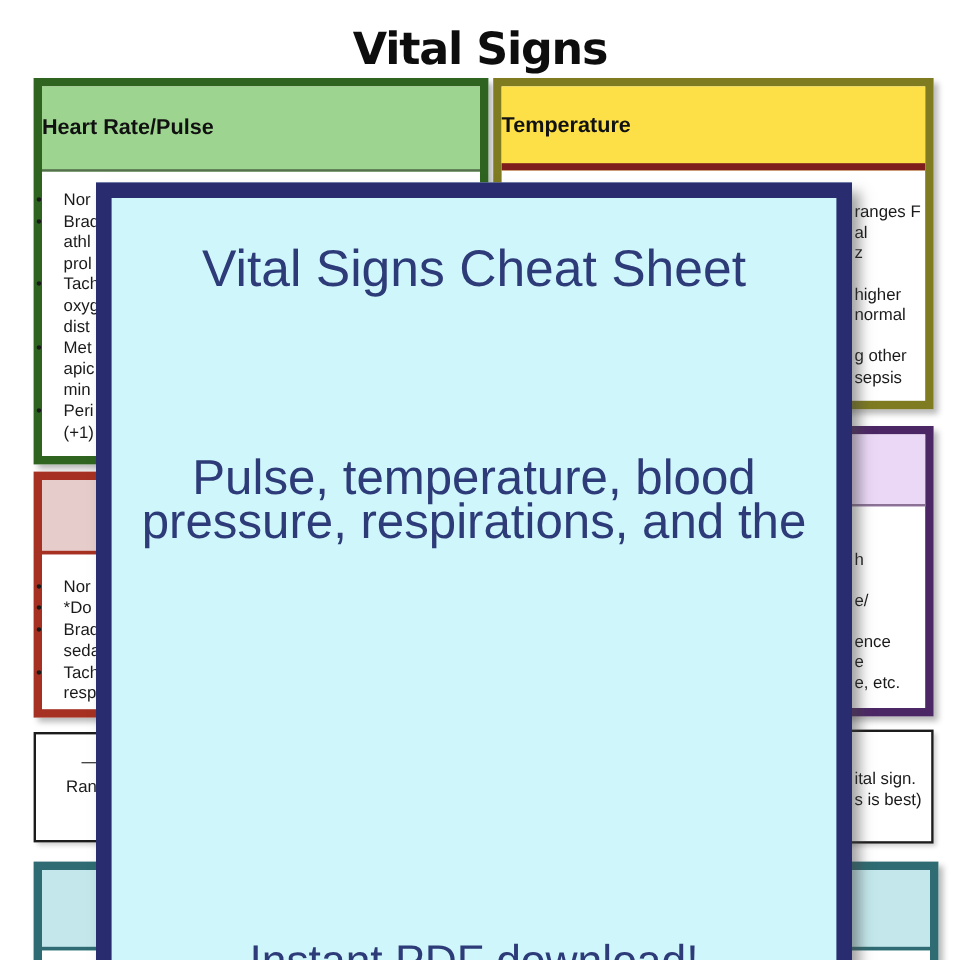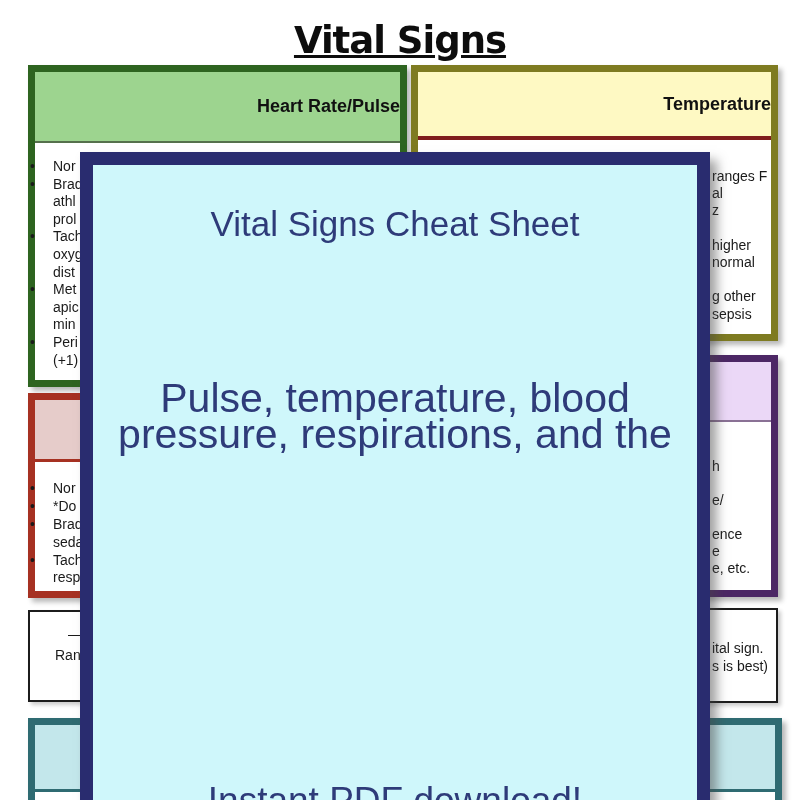--- a/index.html
+++ b/index.html
@@ -4,45 +4,45 @@
 <style>
   html,body{margin:0;padding:0;}
   body{
     width:800px;height:800px;position:relative;overflow:hidden;
     background:#ffffff;font-family:"Liberation Sans",sans-serif;
   }
   
   .page-title{
     position:absolute;top:-6px;left:0;width:800px;text-align:center;
     font-family:"DejaVu Sans",sans-serif;font-weight:bold;font-size:37px;
-    letter-spacing:-1px;color:#0d0d0d;z-index:1;text-decoration:underline;
+    letter-spacing:-1px;color:#0d0d0d;z-index:1;
   }
   
   .vbox{position:absolute;background:#ffffff;z-index:1;
         box-shadow:4px 4px 5px rgba(0,0,0,0.28);}
   .vbox .hd{
-    display:flex;align-items:center;justify-content:flex-end;
+    display:flex;align-items:center;justify-content:flex-start;
     font-weight:bold;font-size:18px;color:#111111;
   }
   
   .frag-group{position:absolute;z-index:2;font-size:14px;color:#1a1a1a;}
   .frag-line{position:relative;height:var(--lh);line-height:var(--lh);white-space:nowrap;}
   .frag-line .bullet{position:absolute;left:0;top:0;}
   .bulleted .frag-text{margin-left:23px;display:inline-block;}
   
   .card{
     position:absolute;left:80px;top:152px;width:630px;height:690px;
     background:#CFF7FB;border:13px solid #292C6F;box-sizing:border-box;
     z-index:10;box-shadow:7px 8px 10px rgba(70,70,70,0.5);
   }
   .card .blk{
     position:absolute;left:0;width:604px;text-align:center;
     color:#2E3B79;font-size:41px;line-height:36px;
   }
-  .card .card-title{top:41px;font-size:35px;}
+  .card .card-title{top:41px;font-size:43px;}
   .card .p1{top:215px;}
   .card .p2{top:408px;}
   .card .footer{top:618px;font-size:37px;}
   .card sup{font-size:58%;vertical-align:super;line-height:0;}
 </style>
 </head>
 <body>
 
 <h1 class="page-title">Vital Signs</h1>
 
@@ -60,21 +60,21 @@
     <div class="frag-line"><span class="frag-text">oxyg</span></div>
     <div class="frag-line"><span class="frag-text">dist</span></div>
     <div class="frag-line"><span class="bullet">•</span><span class="frag-text">Met</span></div>
     <div class="frag-line"><span class="frag-text">apic</span></div>
     <div class="frag-line"><span class="frag-text">min</span></div>
     <div class="frag-line"><span class="bullet">•</span><span class="frag-text">Peri</span></div>
     <div class="frag-line"><span class="frag-text">(+1)</span></div>
   </div>
 
 <div class="vbox" style="left:411px;top:65px;width:367px;height:276px;border:7px solid #7E7B21;box-sizing:border-box;">
-  <div class="hd" style="height:64px;background:#fef9c3;border-bottom:4px solid #7f1d1d;">
+  <div class="hd" style="height:64px;background:#fde047;border-bottom:6px solid #7f1d1d;">
     <span>Temperature</span>
   </div>
 </div>
 <div class="frag-group" style="left:712px;top:168px;--lh:17.2px;">
     <div class="frag-line"><span class="frag-text">ranges F</span></div>
     <div class="frag-line"><span class="frag-text">al</span></div>
     <div class="frag-line"><span class="frag-text">z</span></div>
     <div class="frag-line"><span class="frag-text"></span></div>
     <div class="frag-line"><span class="frag-text">higher</span></div>
     <div class="frag-line"><span class="frag-text">normal</span></div>

